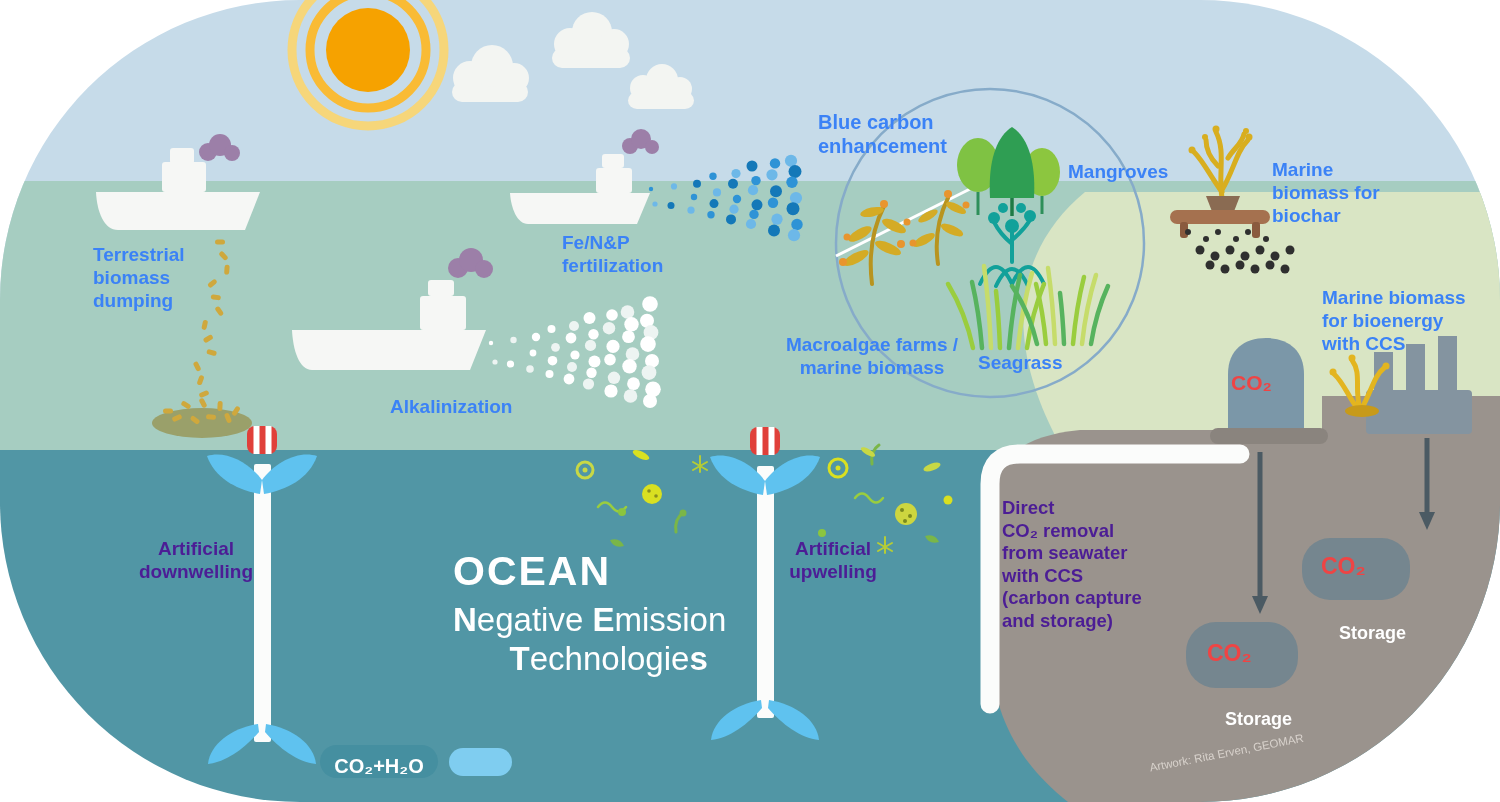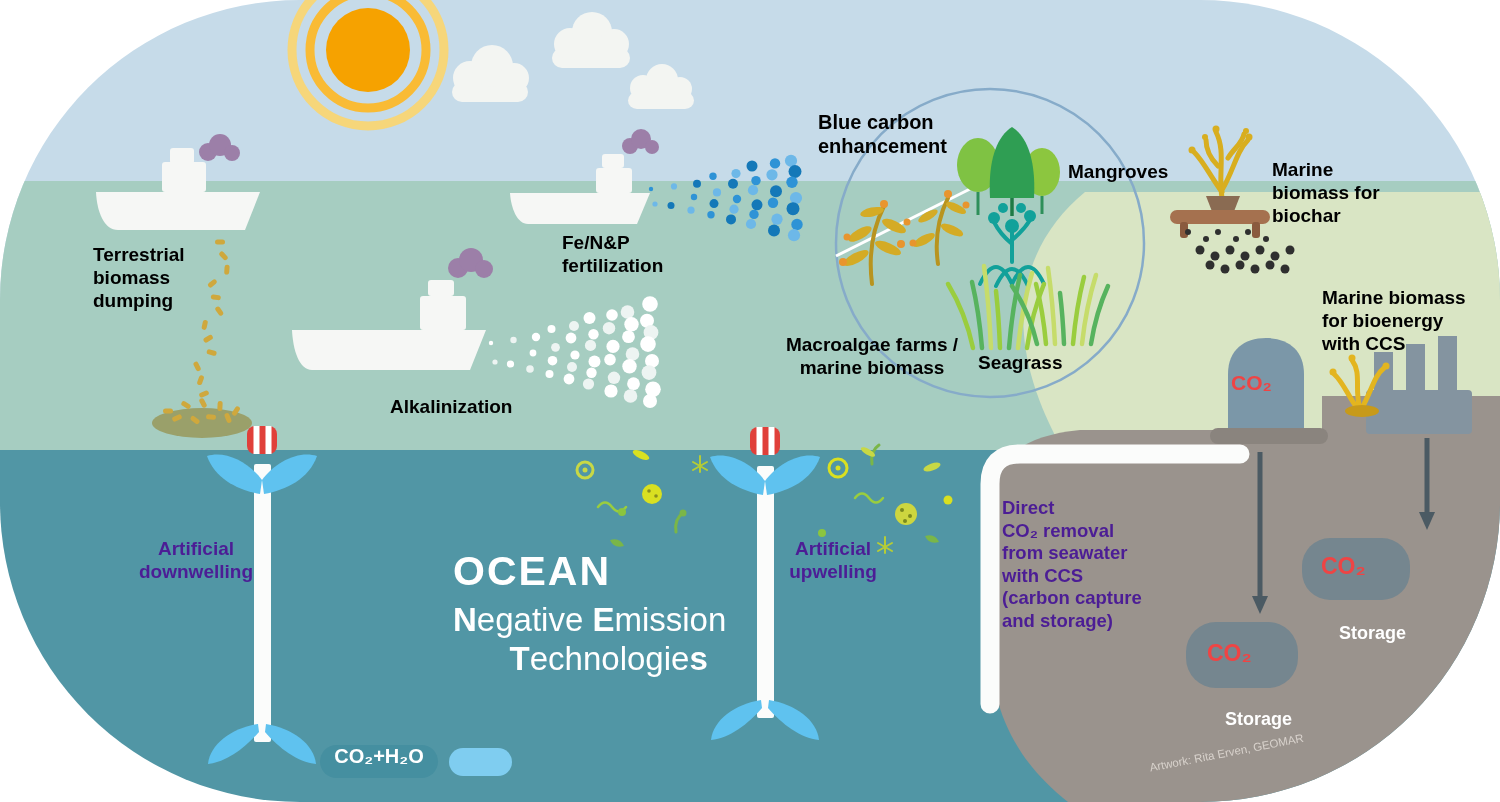--- a/index.html
+++ b/index.html
@@ -10,35 +10,35 @@
     overflow:hidden;
     font-family:"Liberation Sans","DejaVu Sans",sans-serif;
     background:#ffffff;
   }
   .stage svg{position:absolute;left:0;top:0;}
   .lbl{
     position:absolute;
     font-weight:700;
     font-size:19px;
     line-height:1.22;
-    color:#000000;
+    color:#3b82f6;
     white-space:pre-line;
   }
   .white{color:#4c1d95;}
   .center{text-align:center;}
   .big{font-size:20px;}
   .title{position:absolute;left:437px;top:548px;color:#ffffff;margin-left:16px;}
   .title .t1{font-size:41px;font-weight:700;letter-spacing:2px;margin-bottom:6px;}
   .title .t2{font-size:33px;font-weight:400;letter-spacing:0px;line-height:1.18;text-align:center;}
   .title .t2 b{font-weight:700;}
   .title .t3{padding-left:38px;}
   .pill{
     position:absolute;left:320px;top:745px;width:118px;height:33px;
     background:#458fa0;border-radius:17px;color:#ffffff;font-weight:700;font-size:20px;
-    display:flex;align-items:flex-start;justify-content:center;
+    display:flex;align-items:flex-end;justify-content:center;
   }
   .water-blob{
     position:absolute;left:449px;top:748px;width:63px;height:28px;
     background:#7fcdf0;border-radius:15px;
   }
   .co2{position:absolute;color:#ef4444;font-weight:700;text-align:left;font-size:23px;}
   .storage-lbl{position:absolute;color:#ffffff;font-weight:700;text-align:right;font-size:18px;width:100px;margin-top:20px;}
   .credit{
     position:absolute;left:1148px;top:744px;width:185px;
     color:#d8d2cc;font-size:11.5px;font-weight:400;

